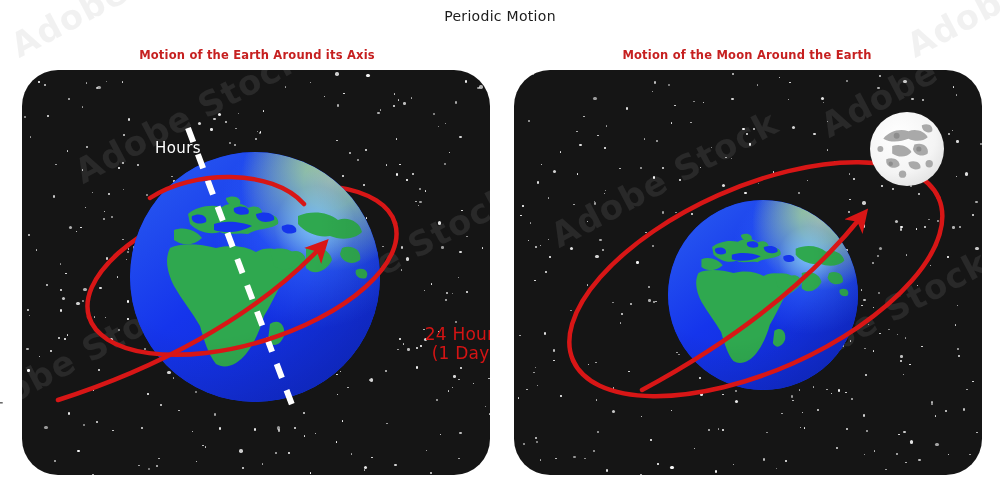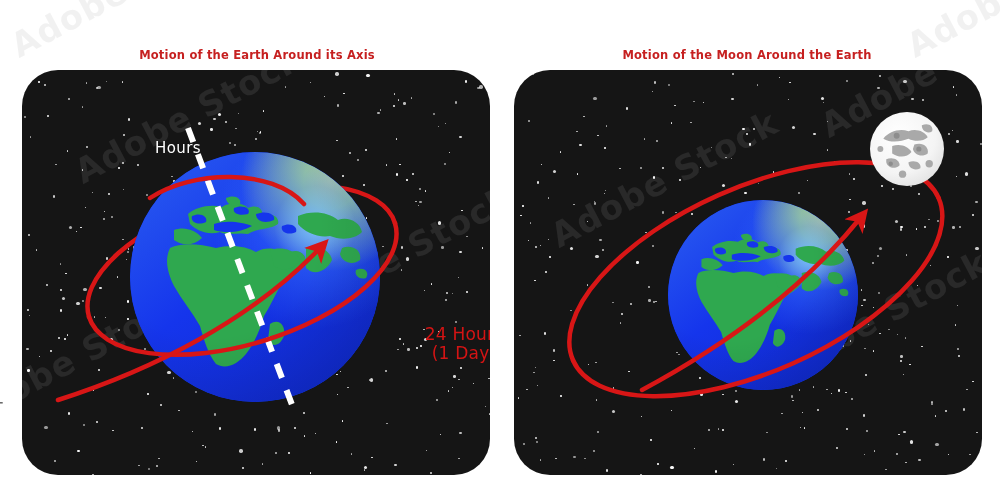--- a/index.html
+++ b/index.html
@@ -94,20 +94,21 @@
     color: #3a3a3a; font-size: 10.5px; font-weight: 700;
     white-space: nowrap; letter-spacing: 0.2px;
     transform: rotate(-90deg); transform-origin: left bottom;
   }
 </style>
 </head>
 <body>
 
 <div id="root">
 
+  <div class="page-title">Periodic Motion</div>
 
   <div class="panel-caption" id="caption-right">Motion of  the Moon Around the Earth</div>
   <div class="panel-caption" id="caption-left">Motion of  the Earth Around its Axis</div>
 
   <div class="space-panel" id="panel-left">
 
     <div class="stars" id="stars-left">
         <span class="star" style="left:377.1px;top:268.2px;width:1.6px;height:1.6px;opacity:0.94"></span>
         <span class="star" style="left:223.3px;top:157.6px;width:2.4px;height:2.4px;opacity:0.70"></span>
         <span class="star" style="left:280.6px;top:342.1px;width:2.4px;height:2.4px;opacity:0.88"></span>

